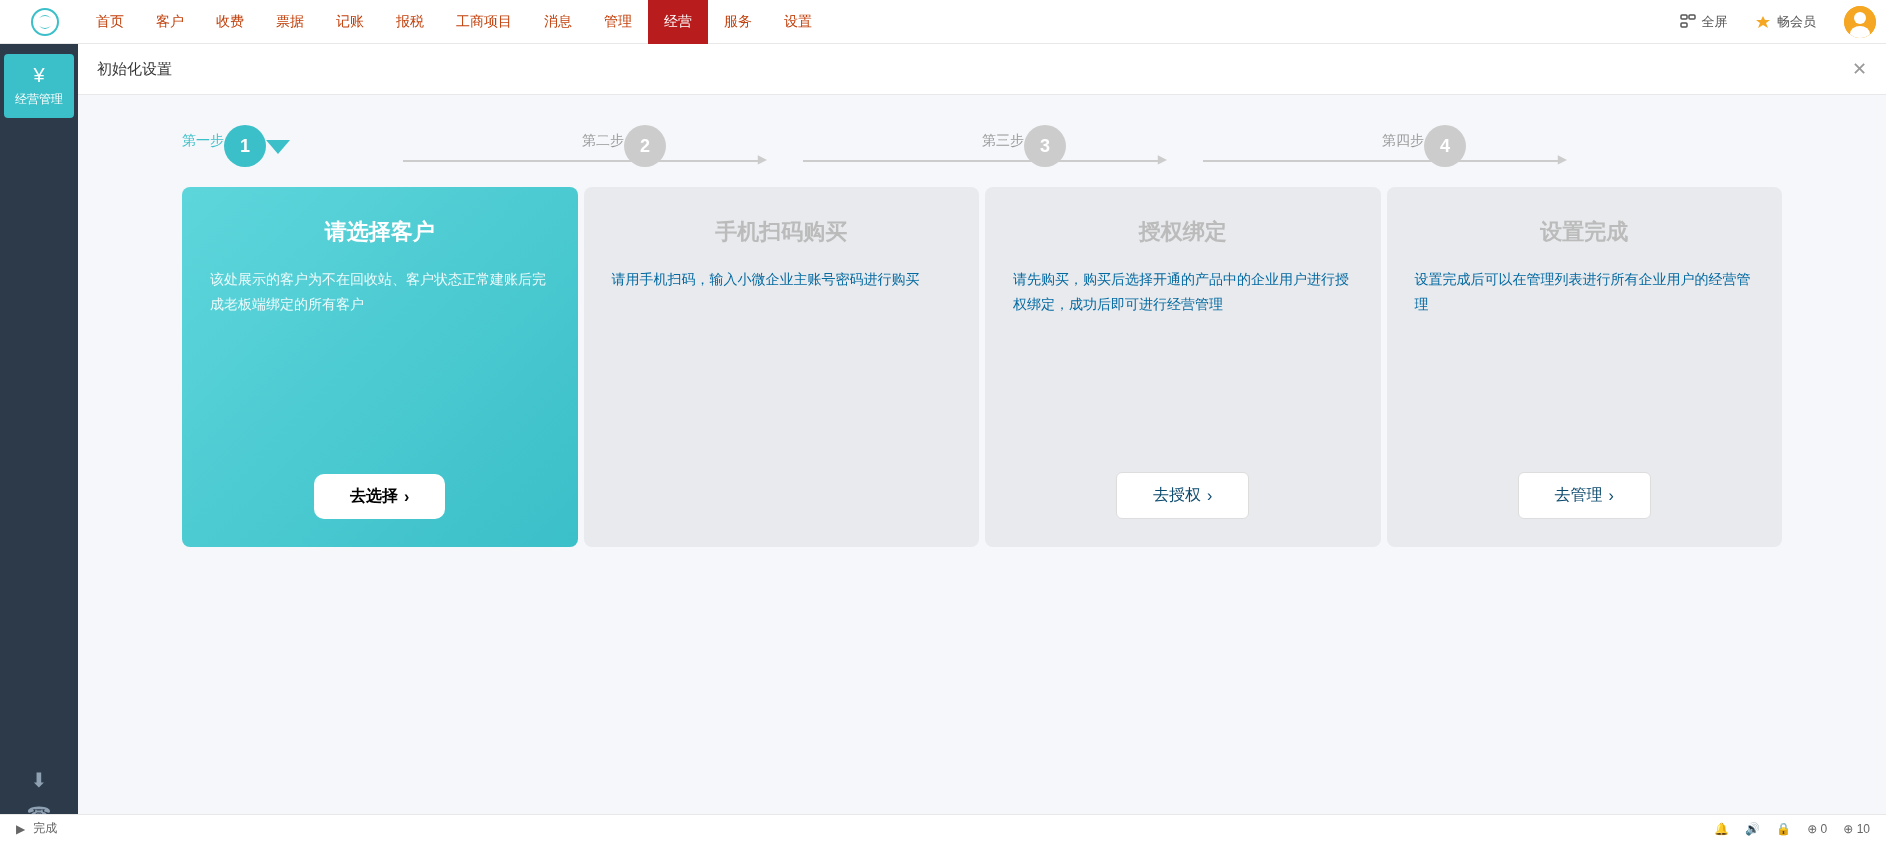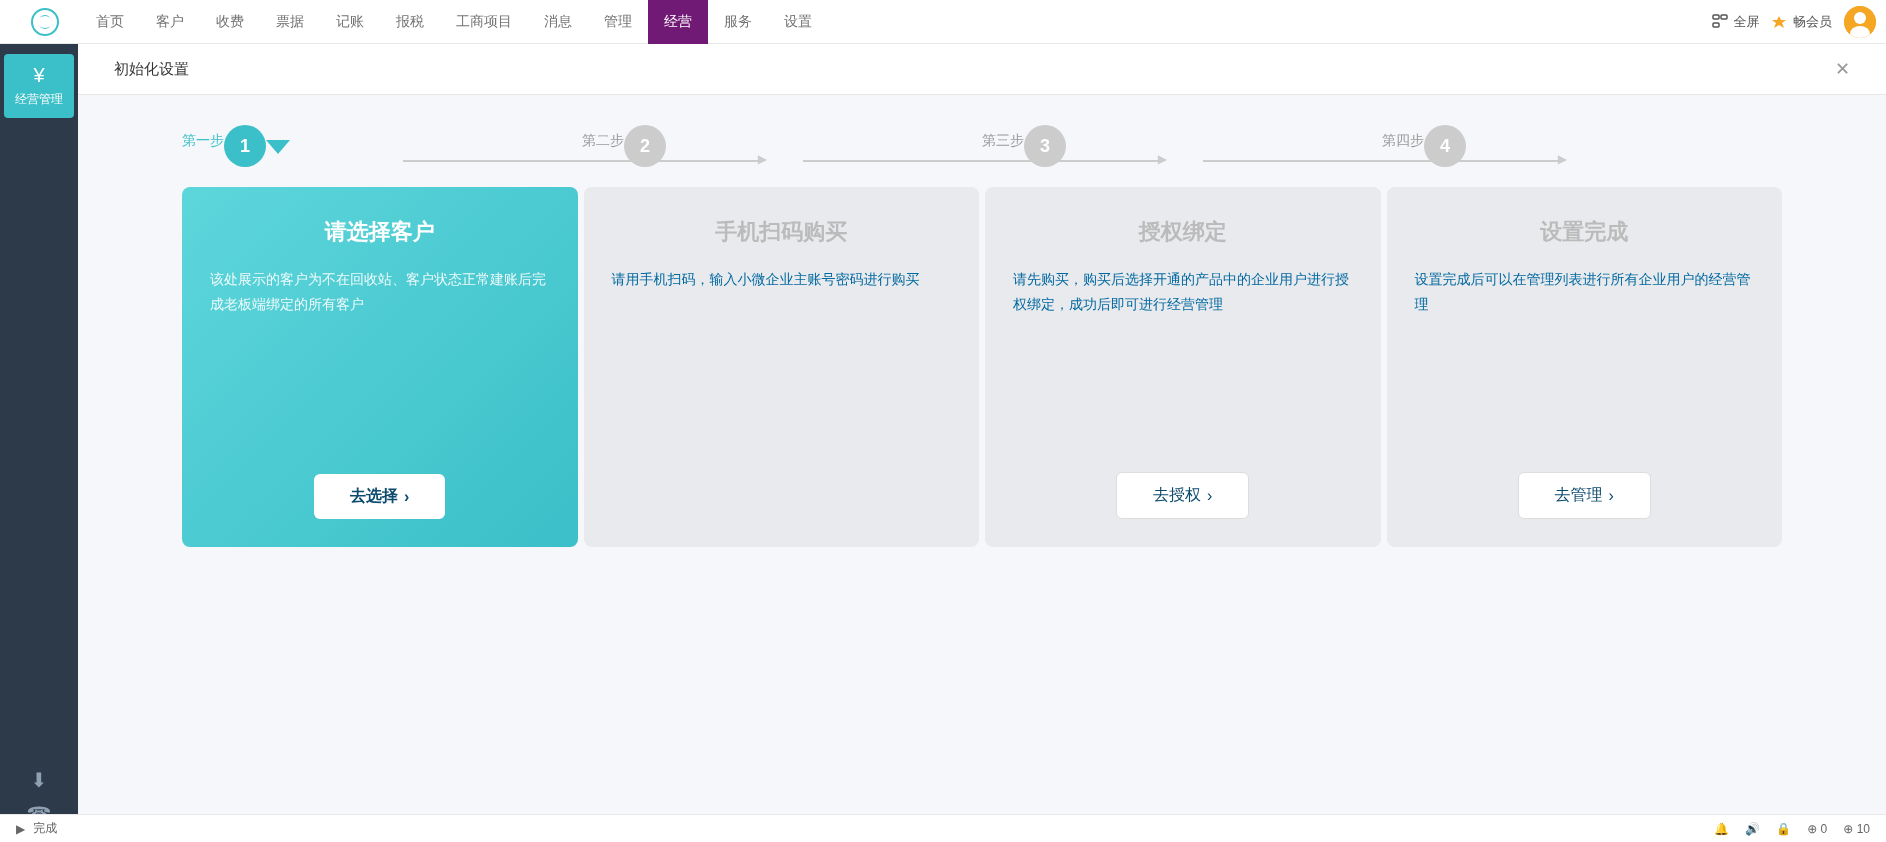--- a/index.html
+++ b/index.html
@@ -14,27 +14,27 @@
     }
     .top-nav .logo {
       width: 70px; display: flex; align-items: center; justify-content: center;
       color: #3bbfc8; font-size: 22px;
     }
     .top-nav .nav-items {
       display: flex; align-items: center; flex: 1;
     }
     .top-nav .nav-item {
       padding: 0 16px; height: 44px; display: flex; align-items: center;
-      font-size: 14px; color: #737373; cursor: pointer;
+      font-size: 14px; color: #c2410c; cursor: pointer;
     }
     .top-nav .nav-item.active {
-      background: #701a75; color: #fff;
+      background: #b91c1c; color: #fff;
     }
     .top-nav .nav-right {
-      display: flex; align-items: center; gap: 12px; color: #555; font-size: 13px;
+      display: flex; align-items: center; gap: 28px; color: #555; font-size: 13px;
     }
     .top-nav .nav-right span { cursor: pointer; }
     .avatar { width: 32px; height: 32px; border-radius: 50%; background: #f5a623; display: flex; align-items: center; justify-content: center; overflow: hidden; }
 
     
     .main-layout { display: flex; height: calc(842px - 44px); }
 
     
     .sidebar {
       width: 78px; background: #2d3a4a; display: flex; flex-direction: column;
@@ -49,21 +49,21 @@
     .sidebar-bottom { margin-top: auto; margin-bottom: 16px; display: flex; flex-direction: column; align-items: center; gap: 10px; }
     .sidebar-bottom-icon { color: #8fa0b3; font-size: 20px; cursor: pointer; }
 
     
     .content-area {
       flex: 1; background: #f5f7fa; overflow: hidden; position: relative;
     }
 
     
     .page-header {
-      background: #fff; padding: 14px 36px; display: flex; align-items: center; justify-content: space-between;
+      background: #fff; padding: 14px 19px; display: flex; align-items: center; justify-content: space-between;
       border-bottom: 1px solid #e8e8e8;
     }
     .page-title { font-size: 15px; color: #333; }
     .close-btn { font-size: 18px; color: #999; cursor: pointer; }
 
     
     .main-content {
       padding: 30px 40px; display: flex; flex-direction: column; align-items: center;
     }
     .flow-title { font-size: 30px; color: #333; margin-bottom: 40px; text-align: center; }
@@ -130,21 +130,21 @@
       font-size: 14px; line-height: 1.8; flex: 1;
     }
     .card.active-card .card-desc { color: rgba(255,255,255,0.9); }
     .card.inactive-card .card-desc { color: #0369a1; }
     .card-btn {
       margin-top: auto; align-self: center;
       padding: 12px 36px; border-radius: 6px; font-size: 16px;
       cursor: pointer; border: none; display: flex; align-items: center; gap: 6px;
     }
     .card-btn.active-btn {
-      background: #fff; color: #0c4a6e; font-weight: bold;
+      background: #fff; color: #000000; font-weight: bold; border-radius: 10px;
     }
     .card-btn.inactive-btn {
       background: #fff; color: #0c4a6e; border: 1px solid #ddd;
     }
 
     
     .status-bar {
       position: fixed; bottom: 0; left: 0; right: 0; height: 28px;
       background: #fff; border-top: 1px solid #e8e8e8;
       display: flex; align-items: center; padding: 0 16px;

